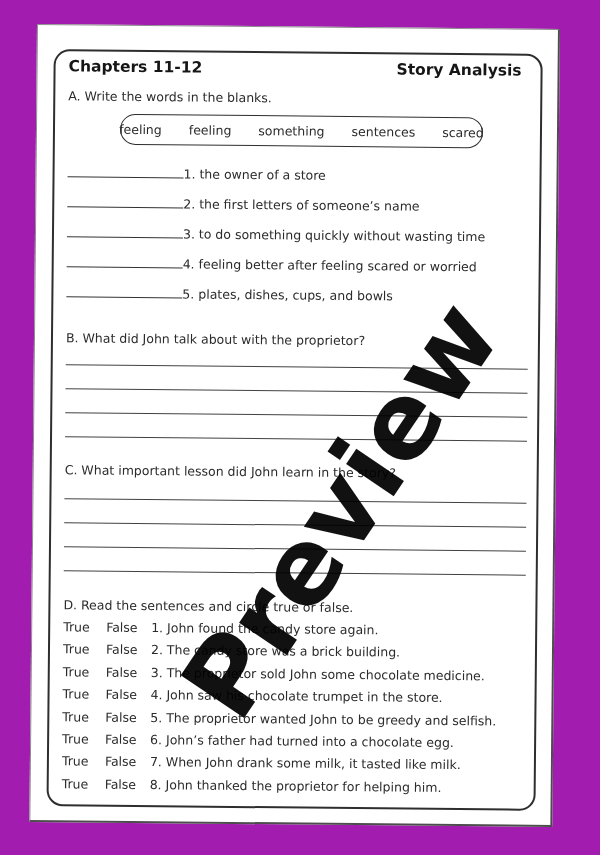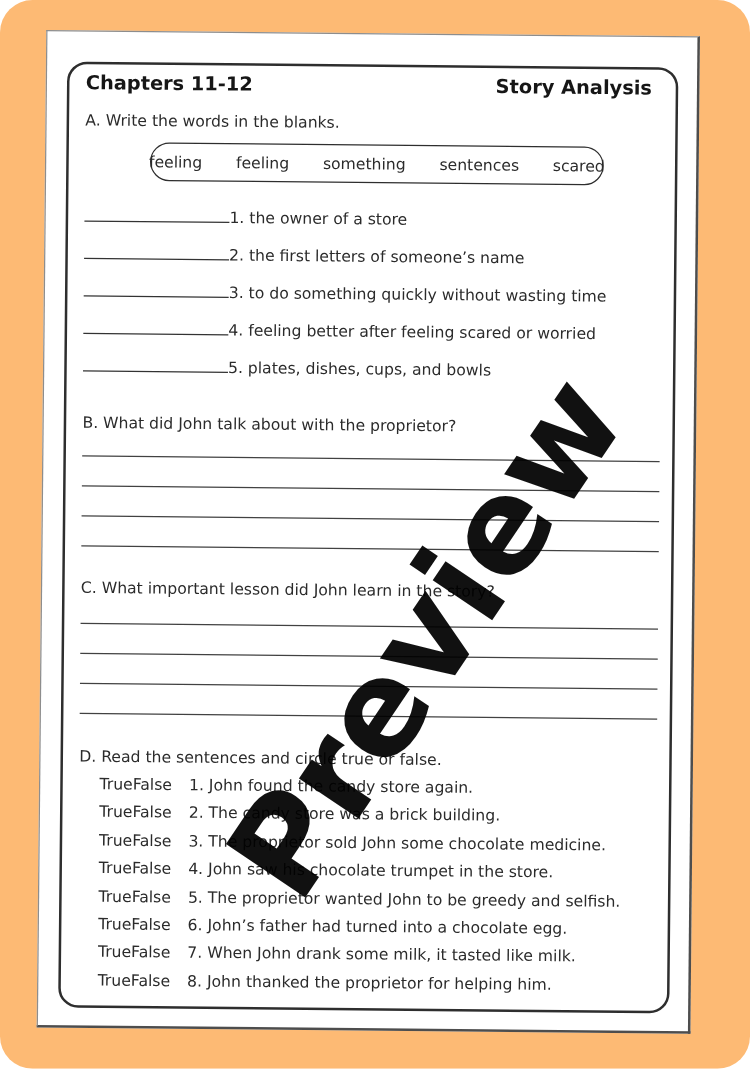--- a/index.html
+++ b/index.html
@@ -1,36 +1,36 @@
 <!DOCTYPE html>
 <html><head>
 <meta charset="utf-8">
 <style>
   html,body{margin:0;padding:0;background:#ffffff;}
-  .stage{position:relative;width:600px;height:855px;background:#fdba74;overflow:hidden;
-         font-family:"DejaVu Sans","Liberation Sans",sans-serif;color:#2b2b2b;border-radius:26px;}
+  .stage{position:relative;width:600px;height:855px;background:#a21caf;overflow:hidden;
+         font-family:"DejaVu Sans","Liberation Sans",sans-serif;color:#2b2b2b;}
   .page{position:absolute;left:37px;top:24px;width:520px;height:795px;background:#ffffff;
         border:1px solid #8d8d8d;border-right:2px solid #4d4d4d;border-bottom:2px solid #4d4d4d;
         transform:rotate(0.55deg);transform-origin:top left;}
   .frame{position:absolute;left:16px;top:24px;width:489px;height:757px;box-sizing:border-box;
          border:2px solid #2e2e2e;border-radius:16px;}
   .hdr{position:absolute;top:6px;left:13px;right:19px;display:flex;justify-content:space-between;
        font-weight:bold;font-size:15.5px;color:#161616;}
   .sec-head{position:absolute;left:13px;font-size:12.5px;color:#2b2b2b;white-space:nowrap;}
   .wordbank{position:absolute;top:62px;left:65px;width:363px;height:31px;box-sizing:border-box;
             border:1.5px solid #2e2e2e;border-radius:16px;display:flex;align-items:center;
             justify-content:center;gap:27px;font-size:12.5px;}
   .a-items{position:absolute;top:107px;left:13px;right:10px;}
   .a-item{height:30px;line-height:30px;font-size:12.5px;white-space:nowrap;}
   .blank{display:inline-block;width:116px;height:14px;border-bottom:1px solid #333333;}
   .lines{position:absolute;left:13px;right:10px;}
   .ansline{height:23px;border-bottom:1px solid #414141;}
   .d-rows{position:absolute;top:568px;left:13px;right:6px;font-size:12.5px;}
   .d-row{display:flex;height:22.4px;align-items:flex-start;line-height:15px;}
-  .tf-true{width:43px;text-align:right;}
+  .tf-true{width:43px;}
   .tf-false{width:45px;}
   .d-sent{flex:1;white-space:nowrap;}
   .watermark{position:absolute;left:341px;top:510px;transform:translate(-50%,-50%) rotate(-56deg);
              font-size:105px;font-weight:bold;color:#000000;opacity:0.93;z-index:10;
              white-space:nowrap;letter-spacing:0px;pointer-events:none;}
 </style>
 </head>
 <body>
 
 <div class="stage">

